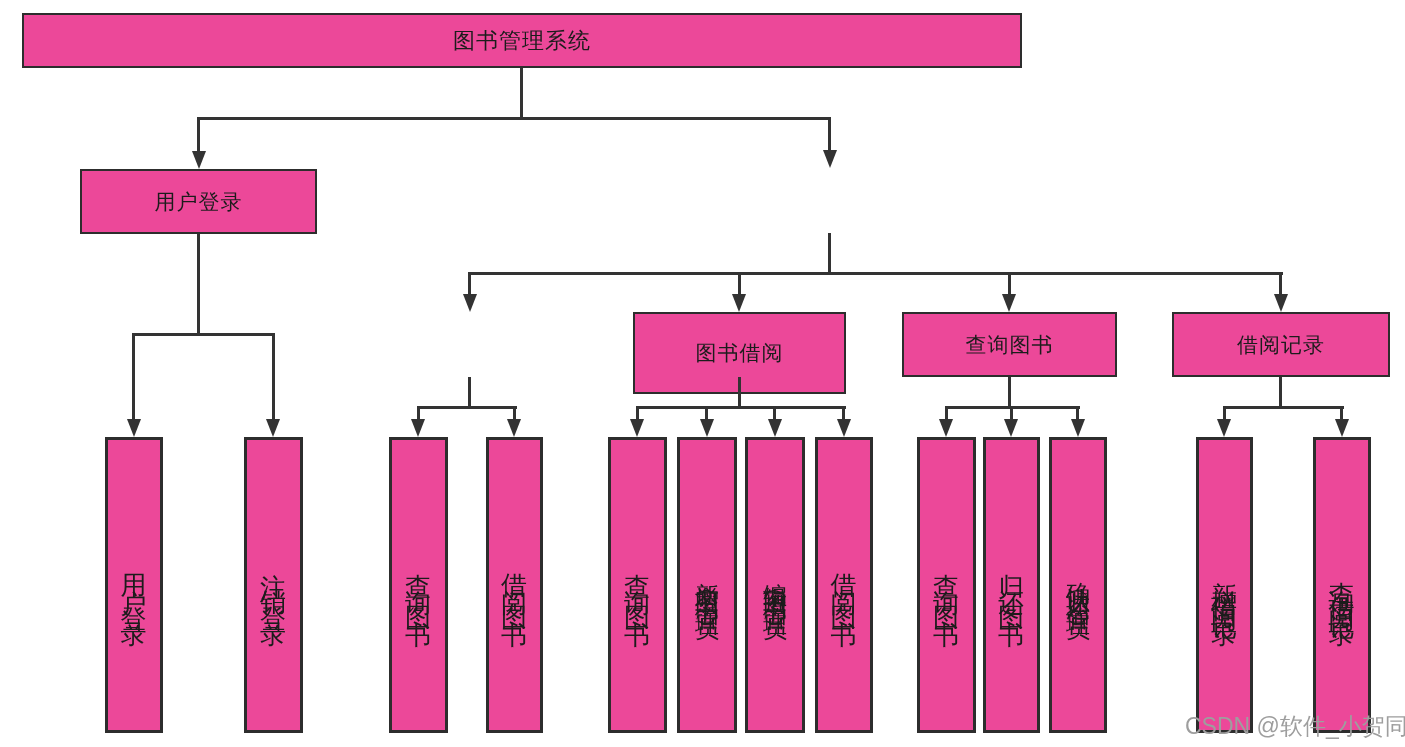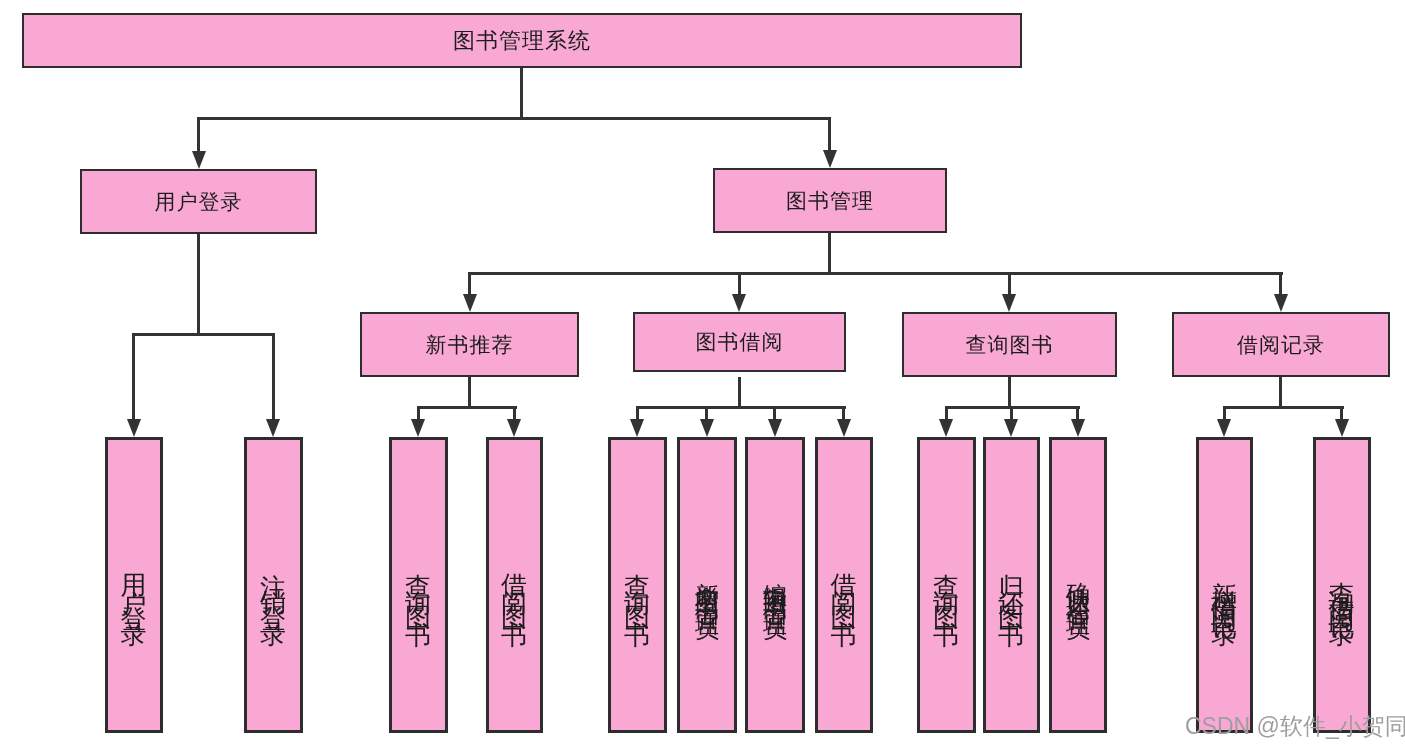--- a/index.html
+++ b/index.html
@@ -5,21 +5,21 @@
   html,body{margin:0;padding:0;background:#ffffff;}
   .canvas{
     position:relative;
     width:1405px;height:747px;
     background:#ffffff;
     font-family:"Liberation Sans","DejaVu Sans",sans-serif;
     overflow:hidden;
   }
   .box{
     position:absolute;
-    background:#f9a8d4;
+    background:#ec4899;
     border:2px solid #2d2d2d;
     box-sizing:border-box;
     display:flex;align-items:center;justify-content:center;
   }
   .box.leaf{border-width:3px;}
   .hlabel{font-size:21px;color:#1c1c1c;letter-spacing:1px;white-space:nowrap;}
   .hlabel.big{font-size:22px;}
   .vlabel{
     writing-mode:vertical-rl;
     text-orientation:mixed;
@@ -51,28 +51,22 @@
 
 <div class="canvas">
 
   <div class="box" style="left:22px;top:13px;width:1000px;height:55px;">
     <span class="hlabel big">图书管理系统</span>
   </div>
 
   <div class="box" style="left:80px;top:169px;width:237px;height:65px;">
     <span class="hlabel">用户登录</span>
   </div>
-  <div class="box" style="left:713px;top:168px;width:234px;height:65px;">
-    <span class="hlabel">图书管理</span>
-  </div>
 
-  <div class="box" style="left:360px;top:312px;width:219px;height:65px;">
-    <span class="hlabel">新书推荐</span>
-  </div>
-  <div class="box" style="left:633px;top:312px;width:213px;height:60px;">
+  <div class="box" style="left:633px;top:312px;width:213px;height:82px;">
     <span class="hlabel">图书借阅</span>
   </div>
   <div class="box" style="left:902px;top:312px;width:215px;height:65px;">
     <span class="hlabel">查询图书</span>
   </div>
   <div class="box" style="left:1172px;top:312px;width:218px;height:65px;">
     <span class="hlabel">借阅记录</span>
   </div>
 
   <div class="box leaf" style="left:105px;top:437px;width:58px;height:296px;">

